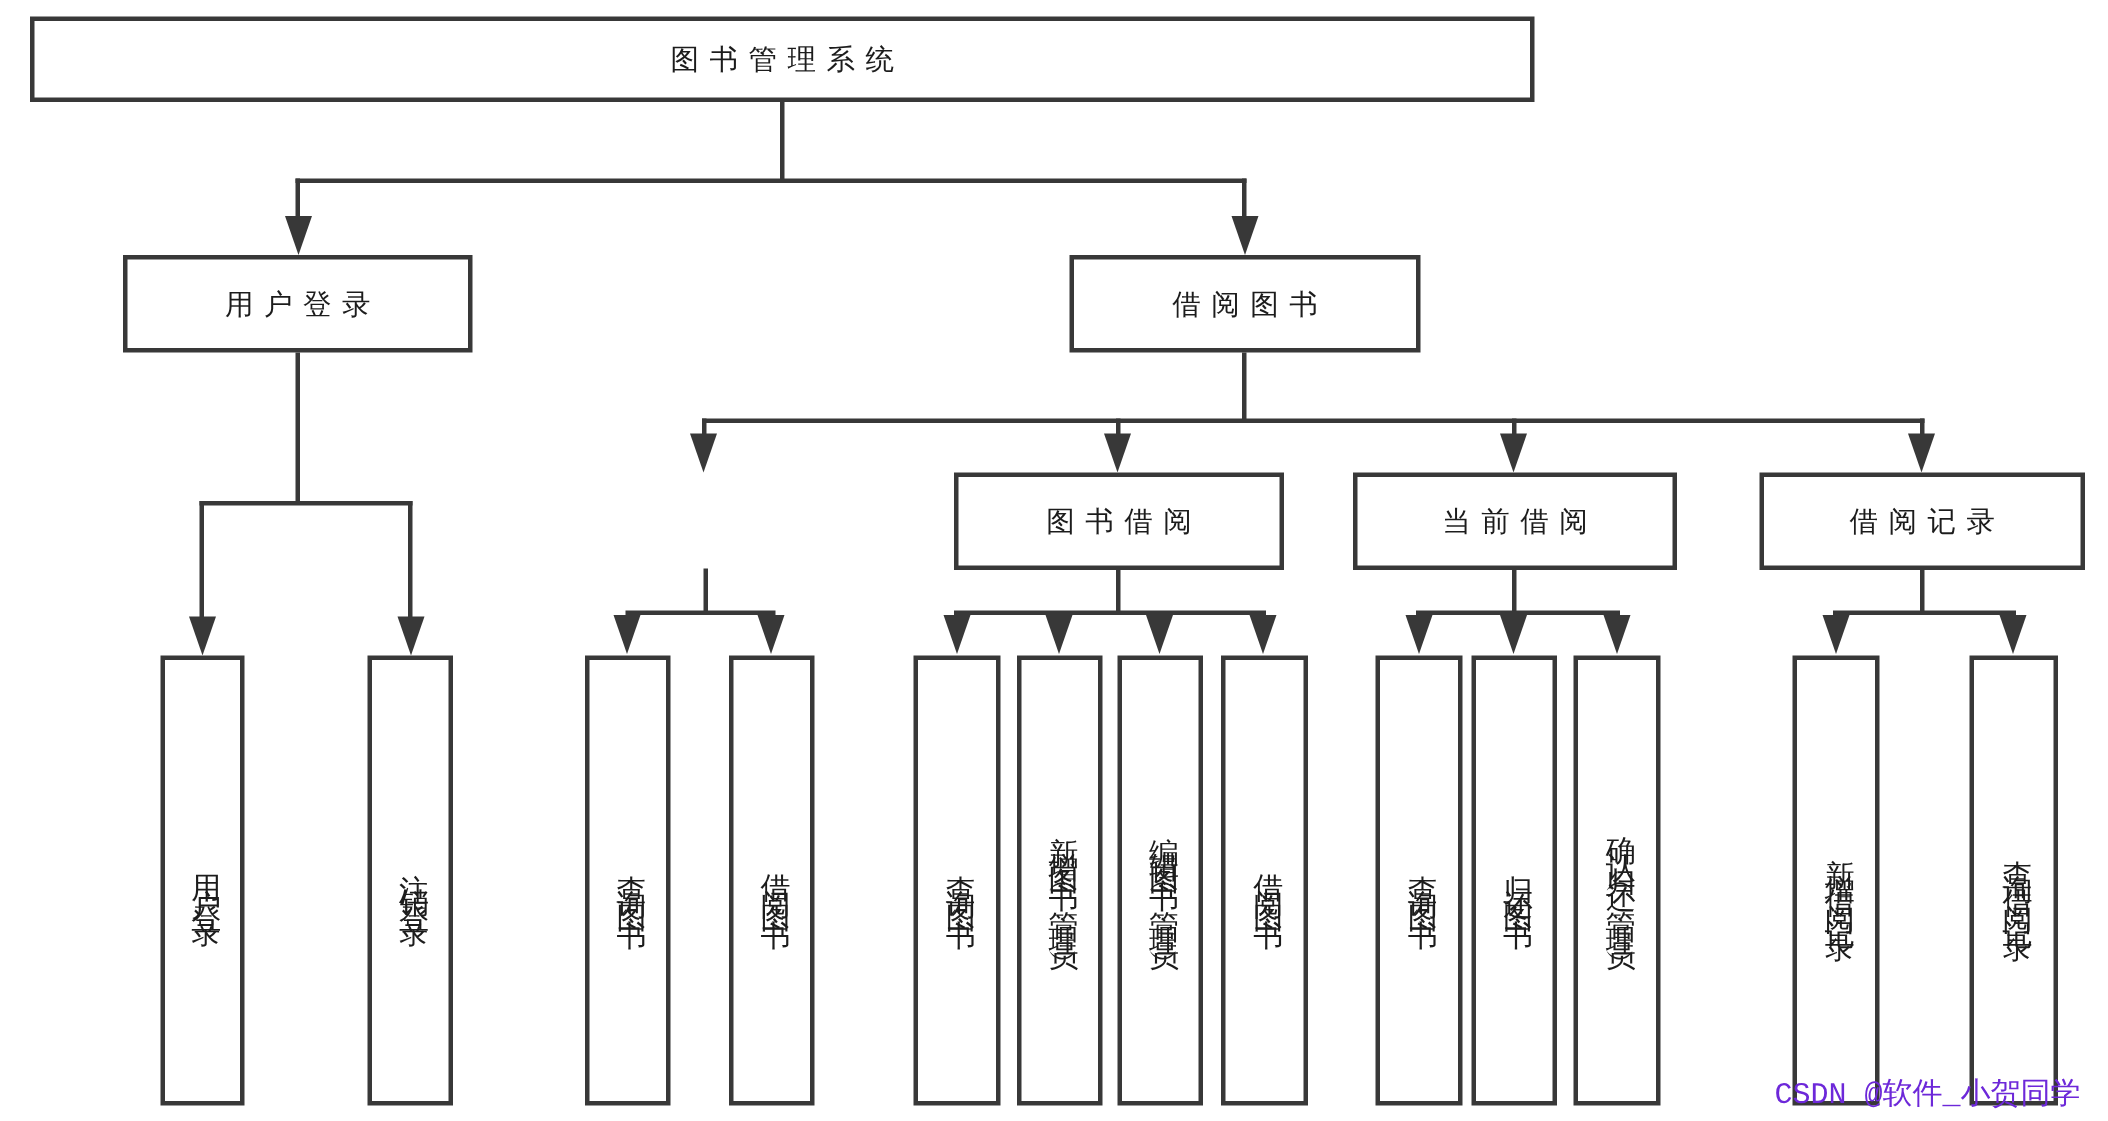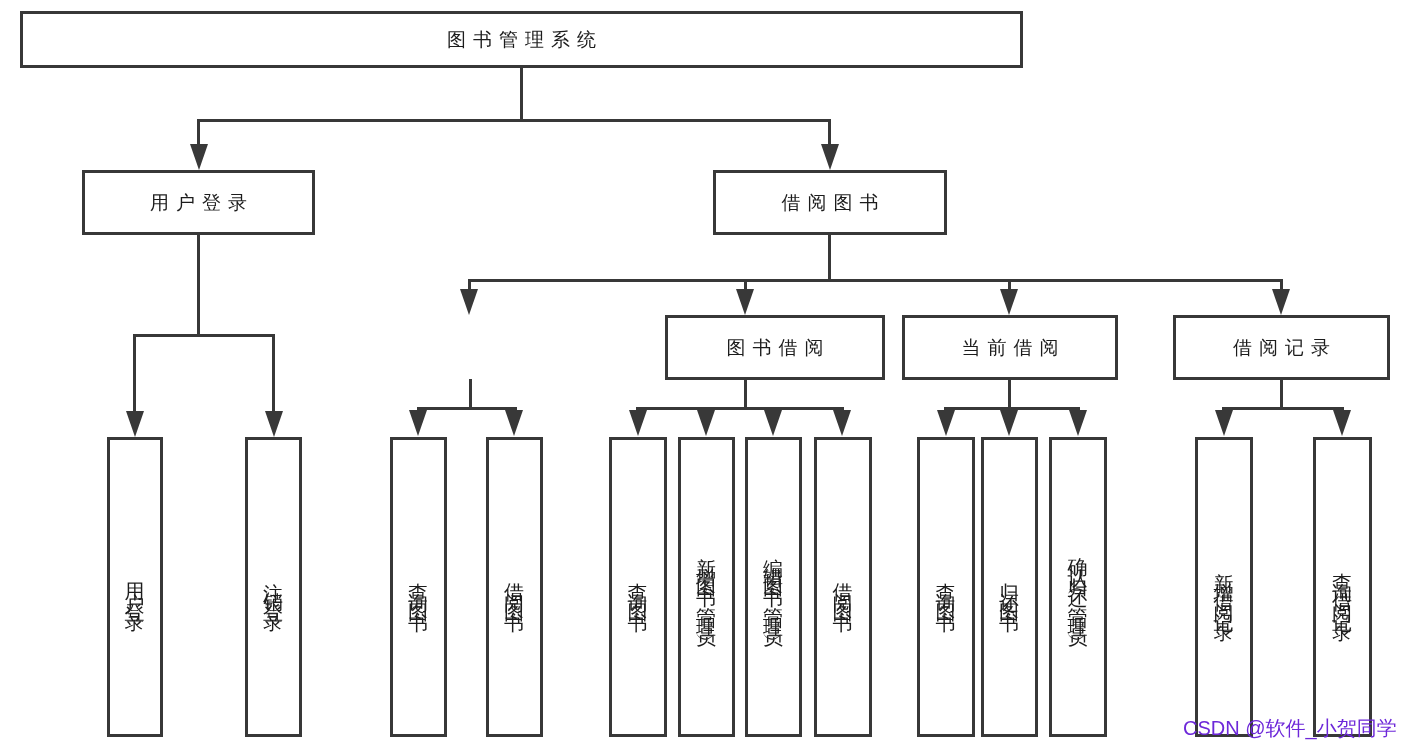--- a/index.html
+++ b/index.html
@@ -1,18 +1,18 @@
 <!DOCTYPE html>
 <html><head>
 <meta charset="utf-8">
 <style>
   html,body{margin:0;padding:0;background:#ffffff;}
   .canvas{
     position:relative;width:1405px;height:747px;background:#ffffff;
-    font-family:Liberation Sans, sans-serif;overflow:hidden;
+    font-family:Liberation Mono, monospace;overflow:hidden;
   }
   .node{
     position:absolute;box-sizing:border-box;border:3px solid #383838;background:#ffffff;
     display:flex;align-items:center;justify-content:center;color:#1c1c1c;z-index:2;
   }
   .node.h span{font-size:19px;letter-spacing:7px;white-space:nowrap;text-indent:7px;}
   .node.v span{writing-mode:vertical-rl;font-size:20px;letter-spacing:10px;line-height:1;}
   .line{position:absolute;background:#383838;z-index:1;}
   .arrow{
     position:absolute;width:0;height:0;z-index:1;
@@ -58,21 +58,21 @@
   <div class="line" style="left:468px;top:279px;width:815px;height:3px"></div>
   <div class="line" style="left:468px;top:279px;width:3px;height:14px"></div>
   <div class="line" style="left:744px;top:279px;width:3px;height:14px"></div>
   <div class="line" style="left:1008px;top:279px;width:3px;height:14px"></div>
   <div class="line" style="left:1280px;top:279px;width:3px;height:14px"></div>
   <div class="arrow" style="left:460px;top:289px"></div>
   <div class="arrow" style="left:736px;top:289px"></div>
   <div class="arrow" style="left:1000px;top:289px"></div>
   <div class="arrow" style="left:1272px;top:289px"></div>
 
-  <div class="node h" style="left:665px;top:315px;width:220px;height:65px">
+  <div class="node h" style="left:636px;top:315px;width:220px;height:65px">
     <span>图书借阅</span>
   </div>
   <div class="node h" style="left:1173px;top:315px;width:217px;height:65px">
     <span>借阅记录</span>
   </div>
   <div class="node h" style="left:902px;top:315px;width:216px;height:65px">
     <span>当前借阅</span>
   </div>
 
   <div class="line" style="left:469px;top:379px;width:3px;height:31px"></div>

